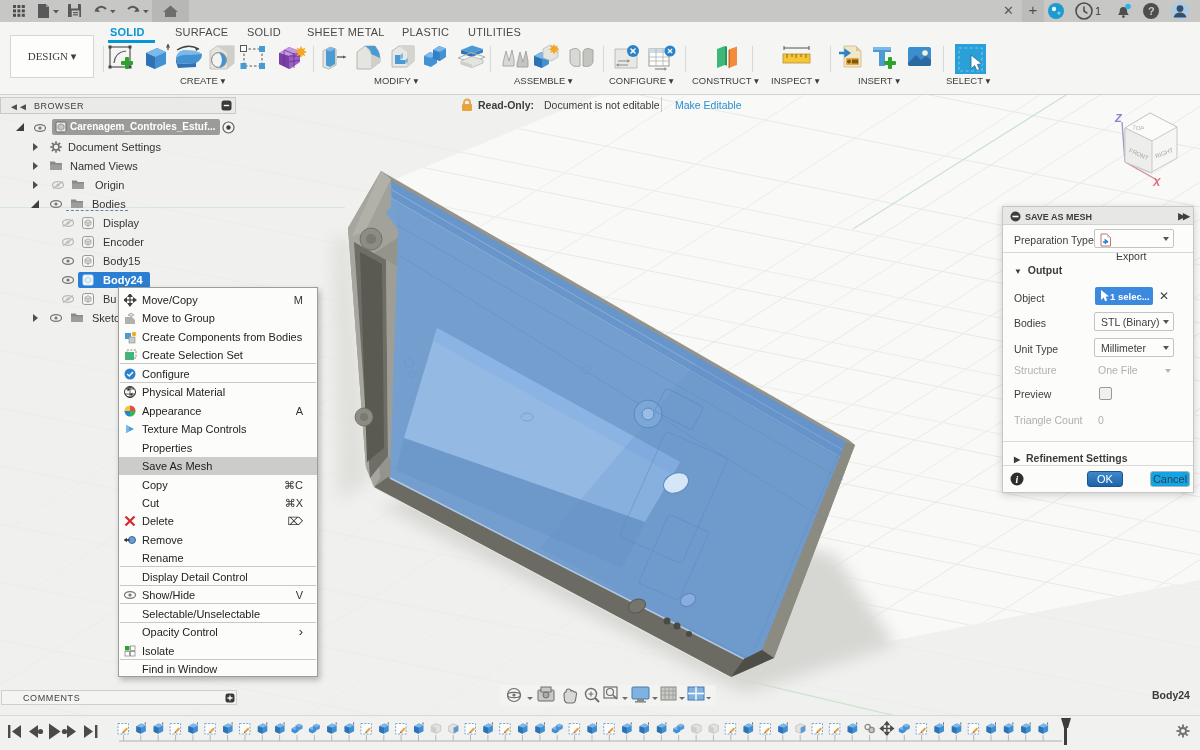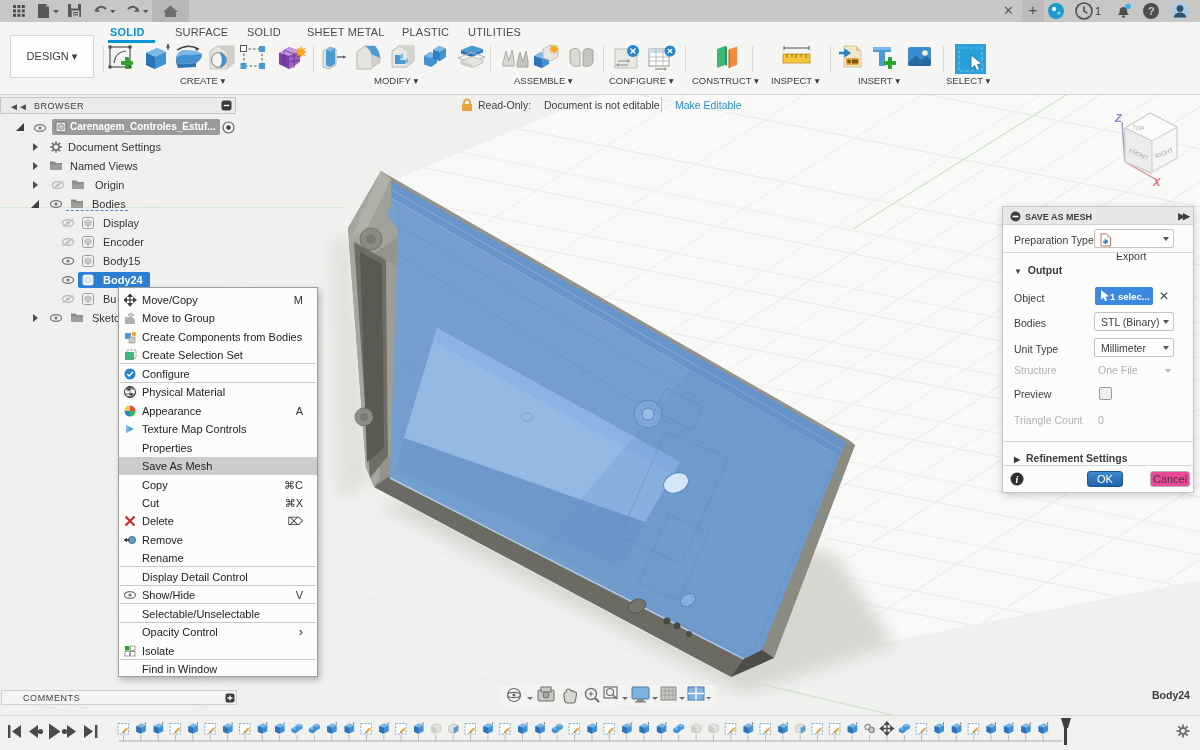--- a/index.html
+++ b/index.html
@@ -9,21 +9,21 @@
 
 #topstrip { left:0; top:0; width:1200px; height:22px; background:#c7c7c6; }
 #hometab { left:152px; top:0; width:37px; height:22px; background:#b7b7b6; }
 #doctab { left:189px; top:0; width:828px; height:22px; background:#ededec; }
 
 
 #toolbar { left:0; top:22px; width:1200px; height:73px; background:#f5f5f3; border-bottom:1px solid #d2d2d0; }
 .tab { position:absolute; top:26px; font-size:11px; color:#4a4a4a; letter-spacing:.2px;}
 .tgl { position:absolute; top:75px; font-size:9.5px; color:#3c3c3c; white-space:nowrap; }
 .tsep { position:absolute; top:46px; width:1px; height:26px; background:#d8d8d6; }
-#designbox { left:10px; top:35px; width:84px; height:43px; background:#fdfdfc; border:1px solid #d6d6d4; }
+#designbox { left:10px; top:35px; width:84px; height:43px; background:#fdfdfc; border:1px solid #d6d6d4;font-family:Liberation Serif, serif; }
 #designbox span { display:block; text-align:center; line-height:41px; font-size:11px; color:#3c3c3c; }
 
 
 #viewport { left:0; top:95px; width:1200px; height:620px; background:#f0f0ee; overflow:hidden; }
 
 
 #robanner { left:455px; top:97px; height:16px; font-size:11px; color:#3c3c3c; white-space:nowrap; }
 
 
 #browserhdr { left:0px; top:97px; width:236px; height:17px; background:#eaeae8;
@@ -505,21 +505,21 @@
         <rect x="0" y="0" width="31" height="31" fill="#2a9fd8"></rect>
         <rect x="4" y="4" width="23" height="23" fill="none" stroke="#6fc8e8" stroke-width="1.2" stroke-dasharray="3 2.4"></rect>
         <path d="M16 11 l0 14 3.6-3.4 2.2 5 2.8-1.2 -2.2-5 4.6-0.6 Z" fill="#fff" stroke="#1a6a98" stroke-width=".8"></path>
       </g>
     </svg>
     <div class="abs" id="robanner" style="font-size:10.5px">
       <svg class="abs" style="left:6px;top:1px" width="12" height="14">
         <rect x="1" y="6" width="10" height="7" rx="1" fill="#e8a33d"></rect>
         <path d="M3 6 V4.5 a3 3 0 0 1 6 0 V6" fill="none" stroke="#e8a33d" stroke-width="1.8"></path>
       </svg>
-      <span style="position:absolute;left:23px;top:2px;font-weight:normal">Read-Only:</span>
+      <span style="position:absolute;left:23px;top:2px;font-weight:bold">Read-Only:</span>
       <span style="position:absolute;left:89px;top:2px">Document is not editable</span>
       <span style="position:absolute;left:206px;top:0px;width:1px;height:15px;background:#c8c8c6"></span>
       <a style="position:absolute;left:220px;top:2px;color:#2a8fd0;text-decoration:none">Make Editable</a>
     </div>
     <div class="abs" id="browserhdr">
       <span style="position:absolute;left:8px;top:3px;color:#4e4e4e;font-size:10px;letter-spacing:-1px">◄◄</span>
       <span style="position:absolute;left:33px;top:3px;letter-spacing:.5px">BROWSER</span>
       <svg style="position:absolute;left:220px;top:2px" width="11" height="11">
         <rect x="0.5" y="0.5" width="10" height="10" rx="2.5" fill="#3a3a38"></rect>
         <path d="M2.8 5.5 h5.4" stroke="#fff" stroke-width="1.4"></path>
@@ -803,21 +803,21 @@
       <div class="dlbl dgray" style="top:207px">Triangle Count</div>
       <div class="abs dgray" style="left:95px;top:207px;font-size:10.5px">0</div>
       <div class="abs" style="left:0px;top:234px;width:190px;height:1px;background:#d8d8d6"></div>
       <div class="abs" style="left:11px;top:245px;font-size:10.5px;font-weight:bold;color:#3c3c3c"><span style="font-size:8px">▶</span>&nbsp; Refinement Settings</div>
       <div class="abs" style="left:0px;top:258px;width:190px;height:1px;background:#d8d8d6"></div>
       <svg style="position:absolute;left:7px;top:265px" width="14" height="14">
         <circle cx="7" cy="7" r="6.5" fill="#2e2e2c"></circle>
         <text x="7" y="11" font-size="10" font-weight="bold" fill="#fff" text-anchor="middle" font-style="italic" font-family="Liberation Serif">i</text>
       </svg>
       <div class="btn" style="left:84px;top:264px;width:36px;background:linear-gradient(#3e89cc,#1e63a8);border:1px solid #1a568f;color:#fff;line-height:15px">OK</div>
-      <div class="btn" style="left:147px;top:264px;width:40px;background:#ec4899;border:1px solid #b4b4b2;color:#3c3c3c;line-height:15px">Cancel</div>
+      <div class="btn" style="left:147px;top:264px;width:40px;background:#0ea5e9;border:1px solid #b4b4b2;color:#3c3c3c;line-height:15px">Cancel</div>
     </div>
     <svg class="abs" style="left:1095px;top:100px" width="100" height="95" viewBox="0 0 100 95">
       <text x="20" y="22" font-size="11" font-weight="bold" fill="#8585cc" font-style="italic">Z</text>
       <line x1="27" y1="22" x2="30" y2="62" stroke="#9a9ace" stroke-width="1.4"></line>
       <line x1="30" y1="62" x2="62" y2="80" stroke="#d88a9a" stroke-width="1.4"></line>
       <text x="58" y="86" font-size="11" font-weight="bold" fill="#e06a7a" font-style="italic">X</text>
       <polygon points="55,13 82,27 82,58 55,73 30,62 30,28" fill="#f6f6f4" stroke="#c9c9c7" stroke-width="1"></polygon>
       <polygon points="55,13 82,27 57,41 30,28" fill="#fbfbf9" stroke="#c9c9c7" stroke-width="1"></polygon>
       <polygon points="30,28 57,41 57,73 30,62" fill="#ededeb" stroke="#c9c9c7" stroke-width="1"></polygon>
       <text x="43" y="30" font-size="6" fill="#b4b4b2" transform="rotate(8 43 30)" text-anchor="middle">TOP</text>

